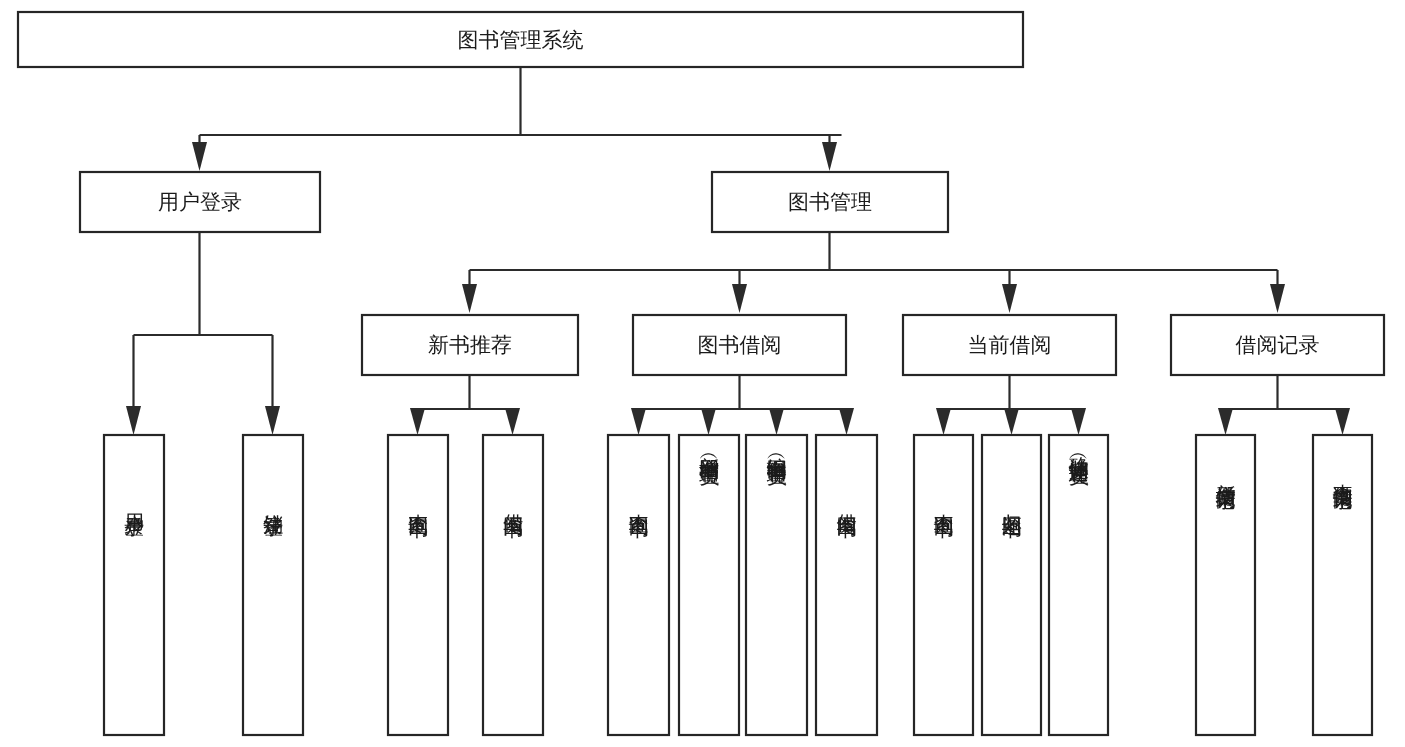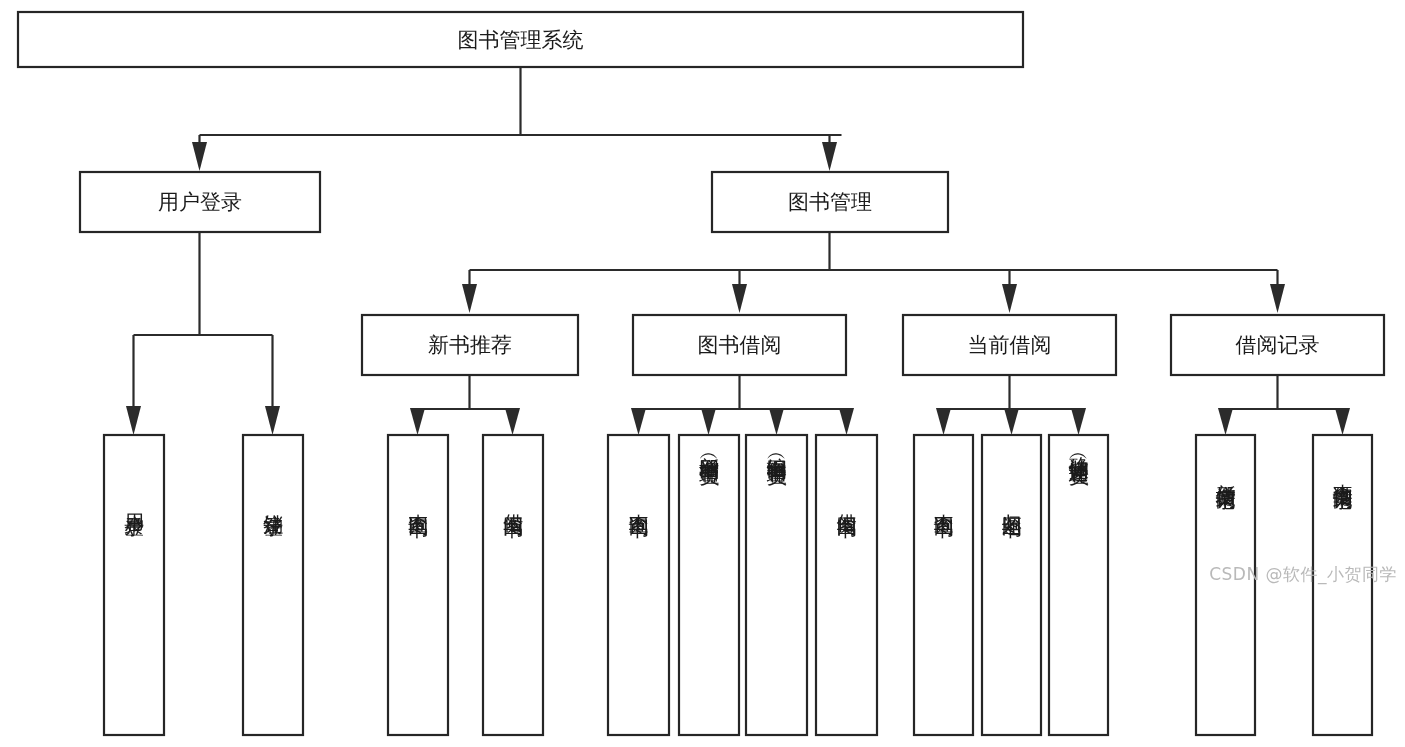--- a/index.html
+++ b/index.html
@@ -238,14 +238,13 @@
     <span class="vlabel">确认归还（管理员）</span>
   </div>
 
   <div class="vlabel-wrap" style="left:1196px; top:468px; width:59px; height:260px;">
     <span class="vlabel">新增借阅记录</span>
   </div>
   <div class="vlabel-wrap" style="left:1313px; top:468px; width:59px; height:260px;">
     <span class="vlabel">查询借阅记录</span>
   </div>
 
-  <div class="watermark">CSDN @软件_小贺同学</div>
 </div>
 
 </body></html>

